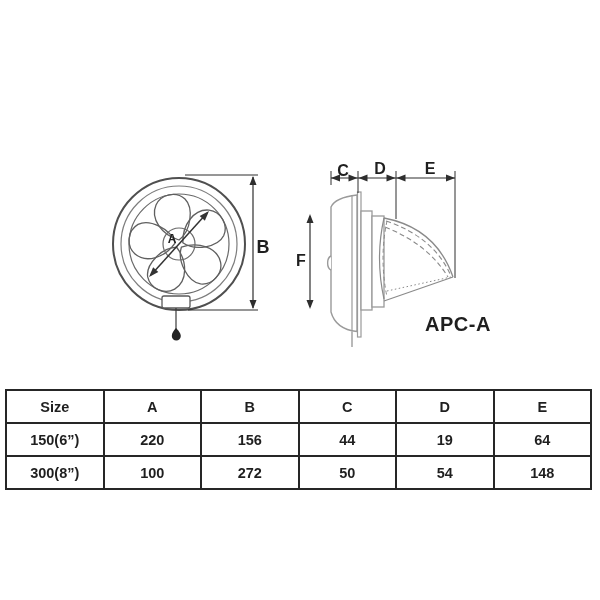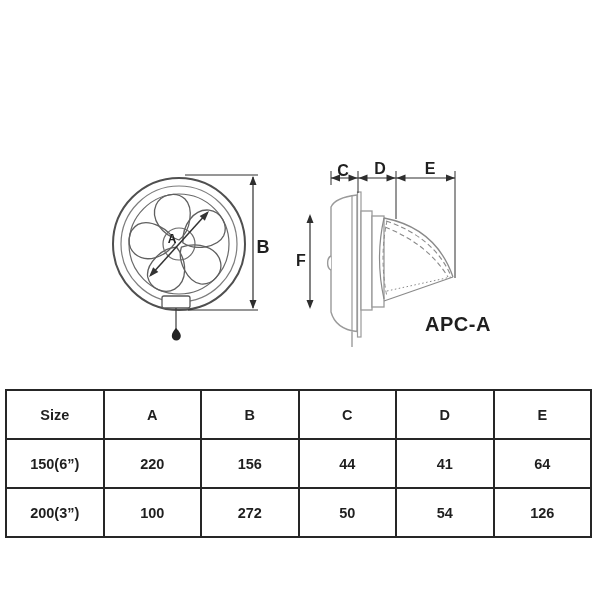--- a/index.html
+++ b/index.html
@@ -11,21 +11,21 @@
   .dim-label{font-family:"Liberation Sans",sans-serif;font-weight:bold;fill:#1f1f1f;}
   .model-label{font-family:"Liberation Sans",sans-serif;font-weight:bold;fill:#1f1f1f;letter-spacing:.5px;}
   table.spec{
     position:absolute;left:5px;top:389px;width:587px;
     border-collapse:collapse;table-layout:fixed;
     font-family:"Liberation Sans",sans-serif;
     font-size:14.5px;font-weight:bold;color:#1f1f1f;
   }
   table.spec th,table.spec td{
     border:2px solid #262626;text-align:center;vertical-align:middle;
-    padding:12px;height:23px;background:#ffffff;
+    padding:4px;height:23px;background:#ffffff;
   }
   table.spec thead th{height:23px;}
 </style>
 </head>
 <body>
 
 <div id="canvas">
 
   <svg id="drawing" width="600" height="600" viewBox="0 0 600 600">
 
@@ -126,26 +126,26 @@
         <th>D</th>
         <th>E</th>
       </tr>
     </thead>
     <tbody>
       <tr>
         <td>150(6”)</td>
         <td>220</td>
         <td>156</td>
         <td>44</td>
-        <td>41</td>
+        <td>19</td>
         <td>64</td>
       </tr>
       <tr>
-        <td>200(3”)</td>
+        <td>300(8”)</td>
         <td>100</td>
         <td>272</td>
         <td>50</td>
         <td>54</td>
-        <td>126</td>
+        <td>148</td>
       </tr>
     </tbody>
   </table>
 </div>
 
 </body></html>

